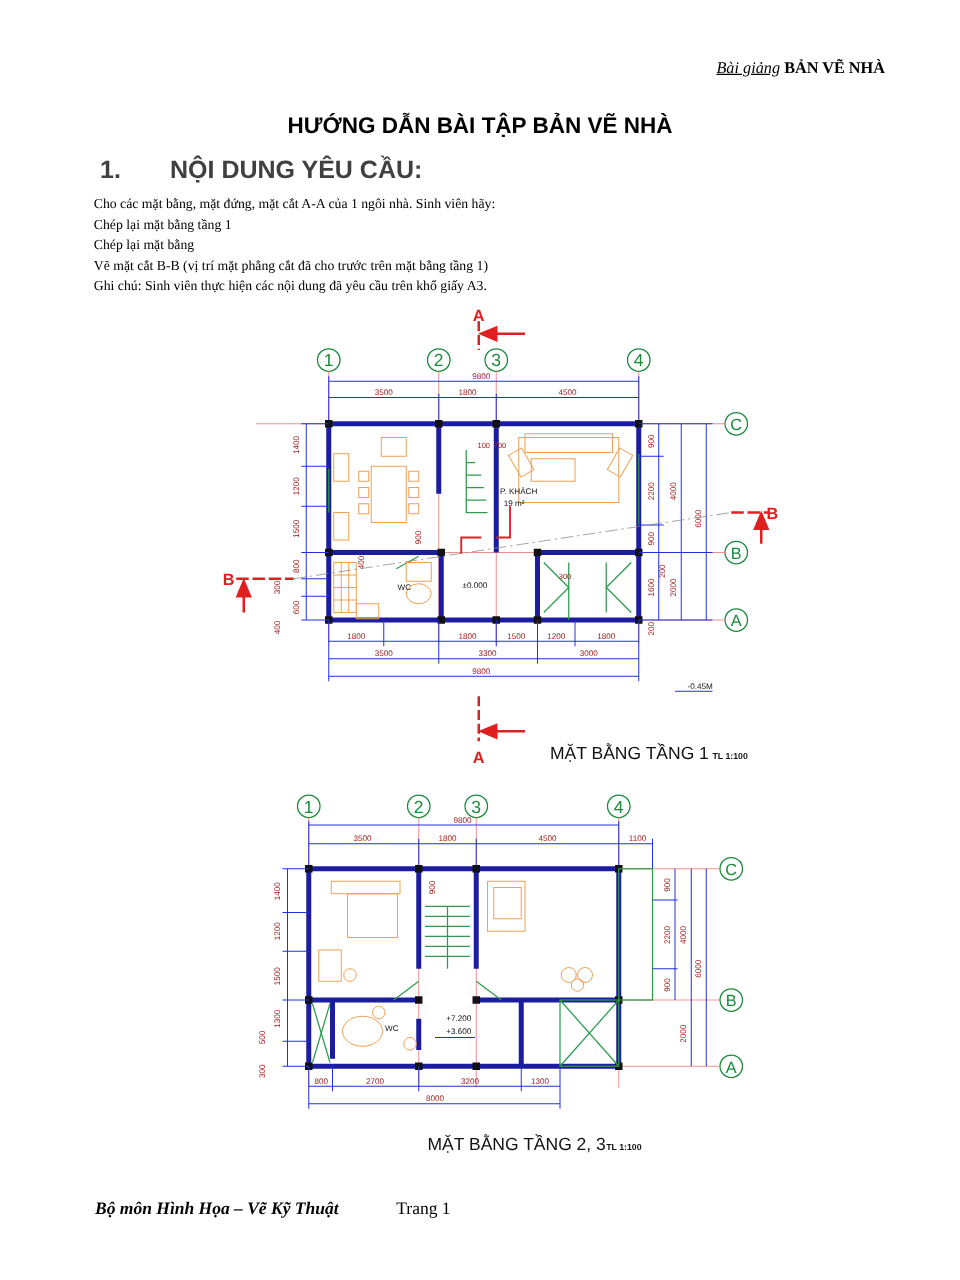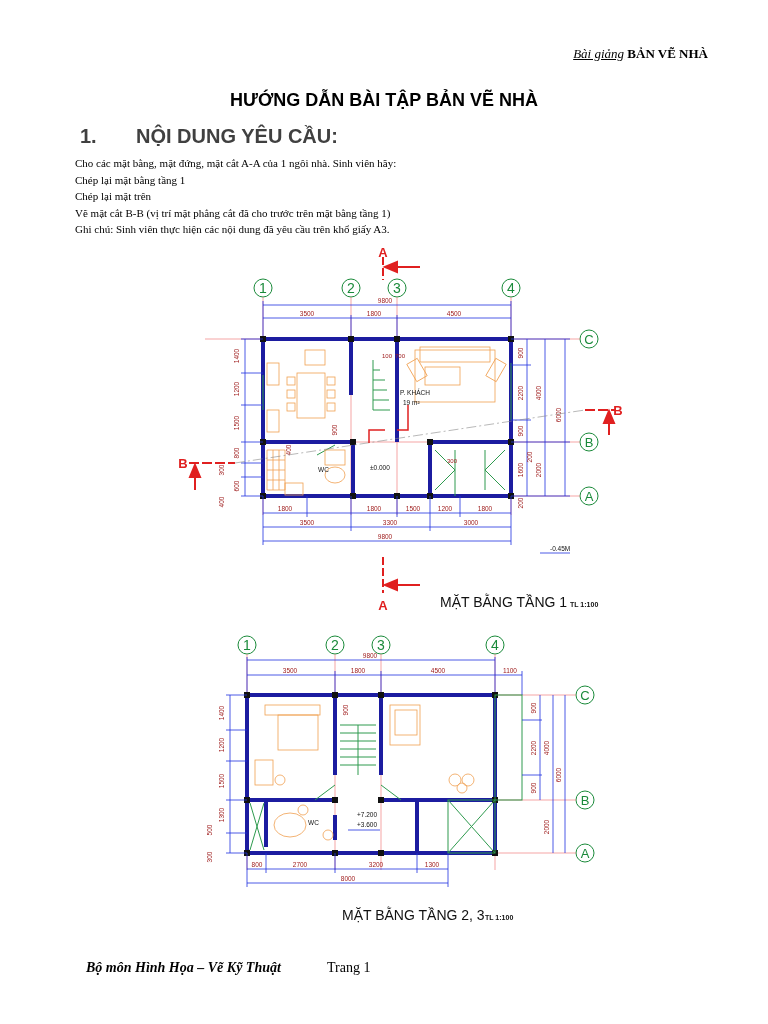--- a/index.html
+++ b/index.html
@@ -8,21 +8,21 @@
   .hdr .it{font-style:italic;text-decoration:underline;}
   .hdr .b{font-weight:bold;}
   .title{position:absolute;top:90px;left:0;width:768px;text-align:center;font-family:"Liberation Sans",sans-serif;font-weight:bold;font-size:18px;}
   .sec{position:absolute;top:125px;left:80px;font-family:"Liberation Sans",sans-serif;font-weight:bold;font-size:20px;color:#404040;}
   .sec .num{display:inline-block;width:56px;}
   .body{position:absolute;top:155px;left:75px;font-size:11px;line-height:16.5px;}
   .body div{white-space:nowrap;}
   .plan{position:absolute;}
   .plan1{left:175px;top:245px;width:450px;height:375px;}
   .plan2{left:200px;top:625px;width:420px;height:310px;}
-  .footer{position:absolute;top:960px;left:86px;font-size:14px;}
+  .footer{position:absolute;top:960px;left:76px;font-size:14px;}
   .footer .dept{font-style:italic;font-weight:bold;}
   .footer .page{position:absolute;left:216px;white-space:nowrap;margin-left:25px;}
   svg text{font-family:"Liberation Sans",sans-serif;}
 </style>
 </head>
 <body>
 
 <div class="hdr">
   <span class="it">Bài giảng</span>
   <span class="b">BẢN VẼ NHÀ</span>
@@ -30,21 +30,21 @@
 
 <div class="title">HƯỚNG DẪN BÀI TẬP BẢN VẼ NHÀ</div>
 
 <div class="sec">
   <span class="num">1.</span><span>NỘI DUNG YÊU CẦU:</span>
 </div>
 
 <div class="body">
   <div>Cho các mặt bằng, mặt đứng, mặt cắt A-A của 1 ngôi nhà. Sinh viên hãy:</div>
   <div>Chép lại mặt bằng tầng 1</div>
-  <div>Chép lại mặt trên</div>
+  <div>Chép lại mặt bằng</div>
   <div>Vẽ mặt cắt B-B (vị trí mặt phẳng cắt đã cho trước trên mặt bằng tầng 1)</div>
   <div>Ghi chú: Sinh viên thực hiện các nội dung đã yêu cầu trên khổ giấy A3.</div>
 </div>
 
 <div class="plan plan1">
 <svg width="450" height="375" viewBox="0 0 450 375" xmlns="http://www.w3.org/2000/svg">
 
   <g fill="none" stroke="#1a8a3a" stroke-width="1">
     <circle cx="88" cy="43" r="9"></circle>
         <circle cx="176" cy="43" r="9"></circle>

